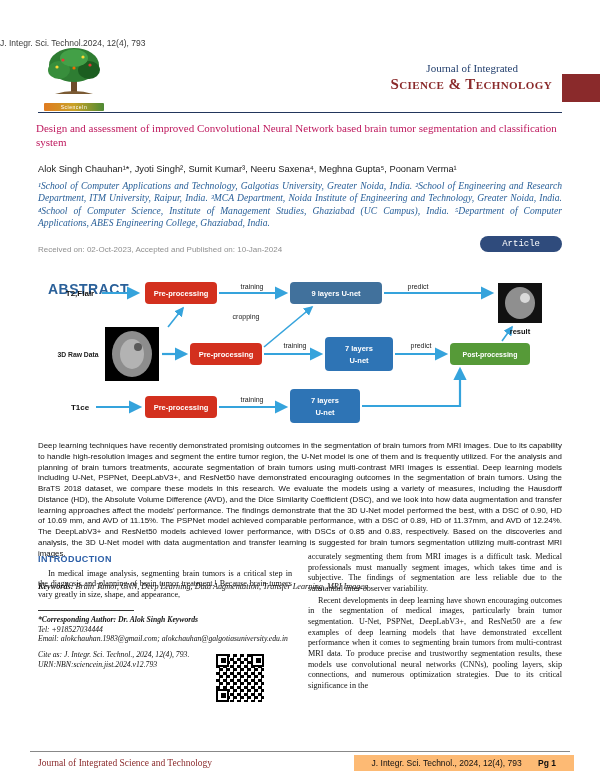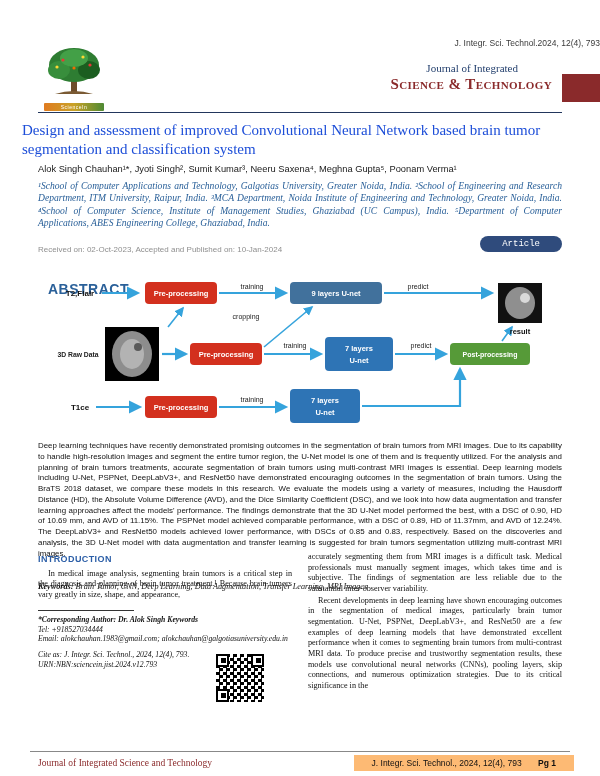--- a/index.html
+++ b/index.html
@@ -1,34 +1,34 @@
 <!DOCTYPE html>
 <html><head>
 <meta charset="utf-8">
 <style>
   *{margin:0;padding:0;box-sizing:border-box}
   html,body{background:#fff}
   .page{position:relative;width:600px;height:776px;background:#fff;overflow:hidden;
         font-family:"Liberation Serif",serif;color:#111}
 
   
-  .top-cite{position:absolute;top:38px;left:0;width:100%;text-align:right;
+  .top-cite{position:absolute;top:38px;left:0;width:100%;text-align:left;
             font-family:"Liberation Sans",sans-serif;font-size:8.5px;color:#3a3a3a}
   .logo{position:absolute;left:44px;top:46px;width:60px;text-align:center}
   .logo-caption{display:block;margin-top:1px;font-family:"Liberation Sans",sans-serif;
                 font-size:5px;color:#fff;background:linear-gradient(90deg,#e07b20,#c9a227,#4e8a34);
                 padding:1px 0;border-radius:1px;letter-spacing:.5px}
   .jname1{position:absolute;top:62px;right:82px;font-size:11px;color:#24406e}
   .jname2{position:absolute;top:76px;right:48px;font-size:15px;color:#8a2a2b;
           font-variant:small-caps;font-weight:700;letter-spacing:.4px}
   .maroon-block{position:absolute;top:74px;right:0;width:38px;height:28px;background:#8a2a2b}
   .head-rule{position:absolute;top:112px;left:38px;width:524px;border-top:1.6px solid #22365c}
 
   
-  .title{position:absolute;top:121px;left:22px;width:524px;font-size:15px;line-height:1.28;color:#1d4ed8}
+  .title{position:absolute;top:121px;left:36px;width:524px;font-size:11px;line-height:1.28;color:#be185d}
   .authors{position:absolute;top:164px;left:38px;width:524px;
            font-family:"Liberation Sans",sans-serif;font-size:9.3px;color:#1a1a1a}
   .affil{position:absolute;top:180px;left:38px;width:524px;font-size:9.6px;font-style:italic;
          color:#2a6099;text-align:justify;line-height:1.3}
   .received{position:absolute;top:245px;left:38px;font-family:"Liberation Sans",sans-serif;
             font-size:8px;color:#8f8f8f}
   .badge{position:absolute;top:236px;right:38px;background:#2f4b7c;color:#fff;
          font-family:Liberation Mono, monospace;font-size:9px;padding:3px 22px;border-radius:9px}
 
   

